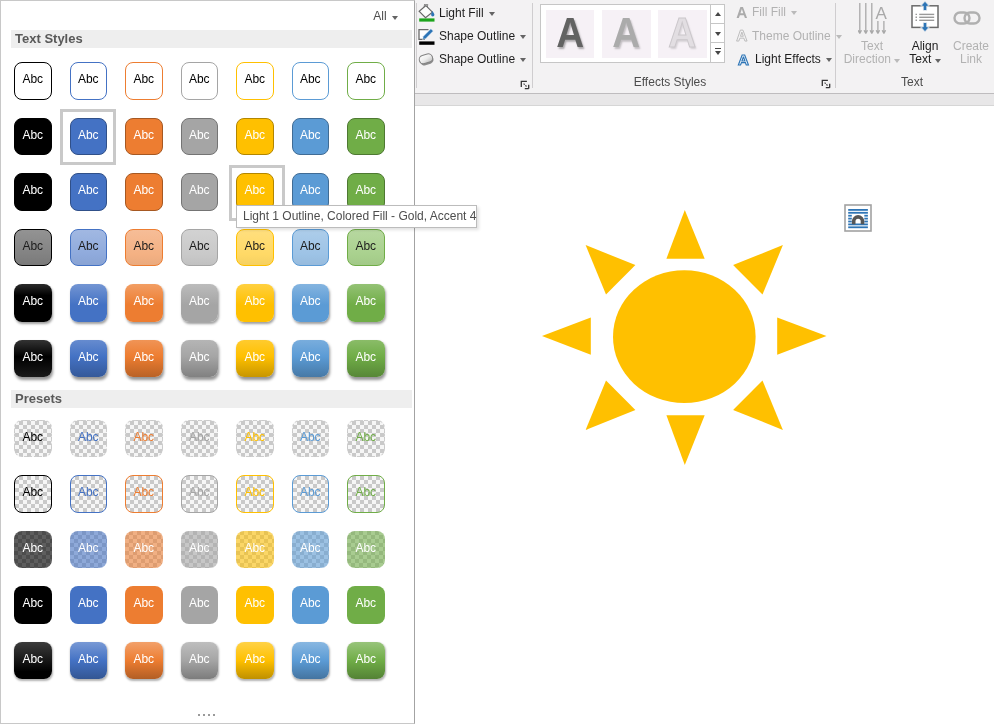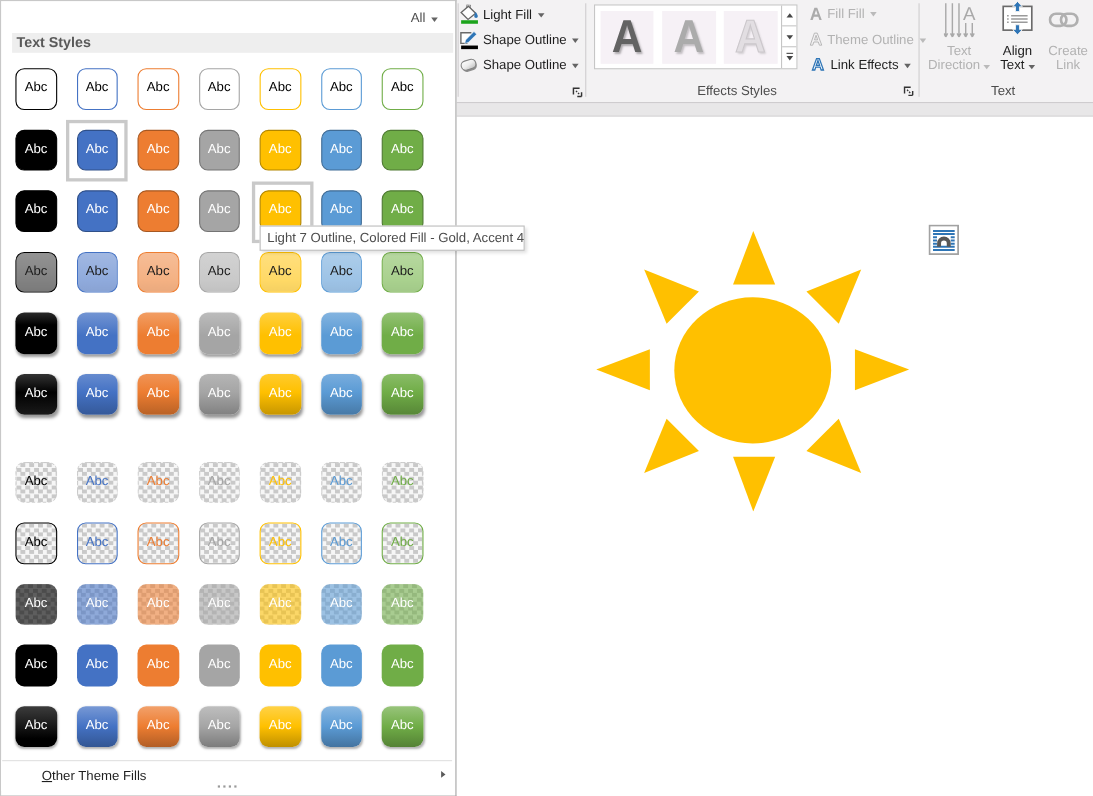--- a/index.html
+++ b/index.html
@@ -132,21 +132,21 @@
     </div>
  <div class="rbtnrow gray" style="left:321px;top:24.5px;">
       <svg width="12" height="13" viewBox="0 0 14 15" style="margin-right:4px;">
         <path d="M0.7 14 L5.1 1.2 h3 L12.9 14 H10.4 L9.2 10.6 H4.5 L3.3 14 Z M5.2 8.4 h3.3 L6.85 3.5 Z" fill="none" stroke="#b5b5b5" stroke-width="1.0" fill-rule="evenodd"></path>
       </svg>
       <span>Theme Outline</span>
       <span class="caret g"></span>
     </div>
  <div class="rbtnrow" style="left:321px;top:48px;">
       <span class="Aico" style="font-size:15px;color:#fff;-webkit-text-stroke:1.15px #2E75B6;">A</span>
-      <span>Link Effects</span>
+      <span>Light Effects</span>
       <span class="caret"></span>
     </div>
 
  <div class="abs" style="left:443px;top:2px;"><svg width="31" height="35" viewBox="0 0 31 35">
 <g stroke="#a9a9a9" stroke-width="1.3" fill="none">
 <path d="M1.8 1 V31.5 M1.8 31.5 l-1.7 -3.2 M1.8 31.5 l1.7 -3.2"></path>
 <path d="M7.8 1 V31.5 M7.8 31.5 l-1.7 -3.2 M7.8 31.5 l1.7 -3.2"></path>
 <path d="M13.8 1 V31.5 M13.8 31.5 l-1.7 -3.2 M13.8 31.5 l1.7 -3.2"></path>
 <path d="M19.9 19 V31.5 M19.9 31.5 l-1.7 -3.2 M19.9 31.5 l1.7 -3.2"></path>
 <path d="M25.9 19 V31.5 M25.9 31.5 l-1.7 -3.2 M25.9 31.5 l1.7 -3.2"></path>
@@ -206,20 +206,21 @@
 <line x1="4.2" y1="17.5" x2="7.8" y2="17.5"></line>
       <line x1="20.3" y1="17.5" x2="23.9" y2="17.5"></line>
 <line x1="4.2" y1="20.4" x2="23.9" y2="20.4"></line>
 <line x1="4.2" y1="23.3" x2="23.9" y2="23.3"></line>
 </g>
 <path d="M7.9 20.3 v-3 a6.2 6.2 0 0 1 12.4 0 v3 h-3.6 v-3 a2.6 2.6 0 0 0 -5.2 0 v3 Z" fill="#575757"></path>
 </svg>
 <div id="panel">
  <div id="alltop">All <span class="caret" style="margin-left:2px"></span></div>
  <div class="hdr" style="top:29px;">Text Styles</div>
+ <div class="hdr" style="top:389px;">Presets</div>
  <div class="frame" style="left:59.4px;top:108px;"></div>
  <div class="frame" style="left:228px;top:164.2px;"></div>
 <div class="sw" style="left:13.0px;top:61px;background:#fff;border:1.5px solid #000000;">
       <span style="color:#000">Abc</span>
     </div>
 <div class="sw" style="left:13.0px;top:116.5px;background:#000000;border:1px solid #000;">
       <span style="color:#fff">Abc</span>
     </div>
 <div class="sw" style="left:13.0px;top:172px;background:#000000;border:1px solid #000;">
       <span style="color:#fff">Abc</span>
@@ -438,25 +439,20 @@
       <span style="color:#70AD47">Abc</span>
     </div>
 <div class="sw" style="left:346.0px;top:529.5px;background:linear-gradient(rgba(112,173,71,0.58),rgba(112,173,71,0.58)),var(--chk);">
       <span style="color:#fff">Abc</span>
     </div>
 <div class="sw" style="left:346.0px;top:585px;background:#70AD47;">
       <span style="color:#fff">Abc</span>
     </div>
 <div class="sw" style="left:346.0px;top:640.5px;background:linear-gradient(180deg,#98C47B 0%,#70AD47 50%,#548235 100%);box-shadow:0.5px 1.5px 2px rgba(0,0,0,.3);">
       <span style="color:#fff">Abc</span>
-    </div>
- <div id="otf">
-      <div class="sep"></div>
-      <div class="lbl"><u>O</u>ther Theme Fills</div>
-      <div class="arr"></div>
     </div>
  <div id="grip">
       <i></i>
       <i></i>
       <i></i>
       <i></i>
     </div>
 </div>
-<div id="tooltip">Light 7 Outline, Colored Fill - Gold, Accent 4</div>
+<div id="tooltip">Light 1 Outline, Colored Fill - Gold, Accent 4</div>
 </body></html>

